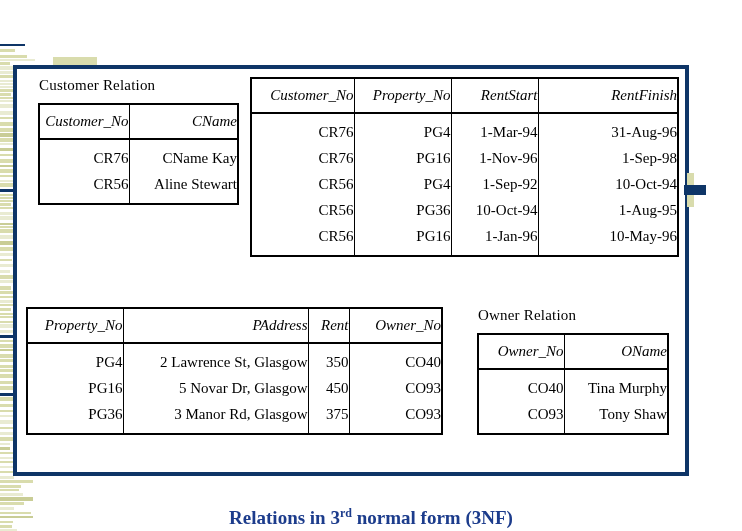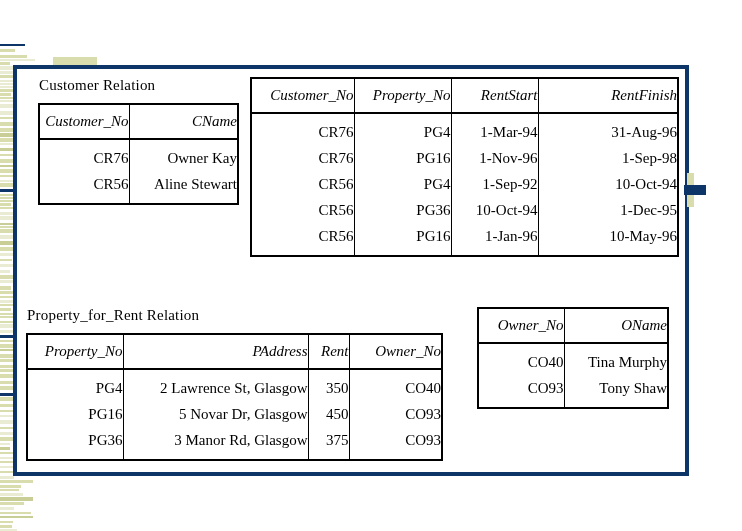--- a/index.html
+++ b/index.html
@@ -185,21 +185,21 @@
         </colgroup>
       <thead>
           <tr>
             <th>Customer_No</th>
             <th>CName</th>
           </tr>
         </thead>
       <tbody>
           <tr>
             <td>CR76</td>
-            <td>Owner Kay</td>
+            <td>CName Kay</td>
           </tr>
           <tr>
             <td>CR56</td>
             <td>Aline Stewart</td>
           </tr>
         </tbody>
     </table>
   </section>
 
   <section class="tbl-group" id="tbl-rental">
@@ -234,34 +234,33 @@
           <tr>
             <td>CR56</td>
             <td>PG4</td>
             <td>1-Sep-92</td>
             <td>10-Oct-94</td>
           </tr>
           <tr>
             <td>CR56</td>
             <td>PG36</td>
             <td>10-Oct-94</td>
-            <td>1-Dec-95</td>
+            <td>1-Aug-95</td>
           </tr>
           <tr>
             <td>CR56</td>
             <td>PG16</td>
             <td>1-Jan-96</td>
             <td>10-May-96</td>
           </tr>
         </tbody>
     </table>
   </section>
 
   <section class="tbl-group" id="tbl-property">
-    <h2 class="tbl-title">Property_for_Rent Relation</h2>
     <table class="rel-table">
       <colgroup>
           <col style="width:96px">
           <col style="width:185px">
           <col style="width:41px">
           <col style="width:93px">
         </colgroup>
       <thead>
           <tr>
             <th>Property_No</th>
@@ -287,20 +286,21 @@
             <td>PG36</td>
             <td>3 Manor Rd, Glasgow</td>
             <td>375</td>
             <td>CO93</td>
           </tr>
         </tbody>
     </table>
   </section>
 
   <section class="tbl-group" id="tbl-owner">
+    <h2 class="tbl-title">Owner Relation</h2>
     <table class="rel-table">
       <colgroup>
           <col style="width:86px">
           <col style="width:104px">
         </colgroup>
       <thead>
           <tr>
             <th>Owner_No</th>
             <th>OName</th>
           </tr>
@@ -311,14 +311,17 @@
             <td>Tina Murphy</td>
           </tr>
           <tr>
             <td>CO93</td>
             <td>Tony Shaw</td>
           </tr>
         </tbody>
     </table>
   </section>
 
+  <div class="caption">
+    <span>Relations in 3</span><sup>rd</sup><span> normal form (3NF)</span>
+  </div>
 
 </div>
 
 </body></html>

